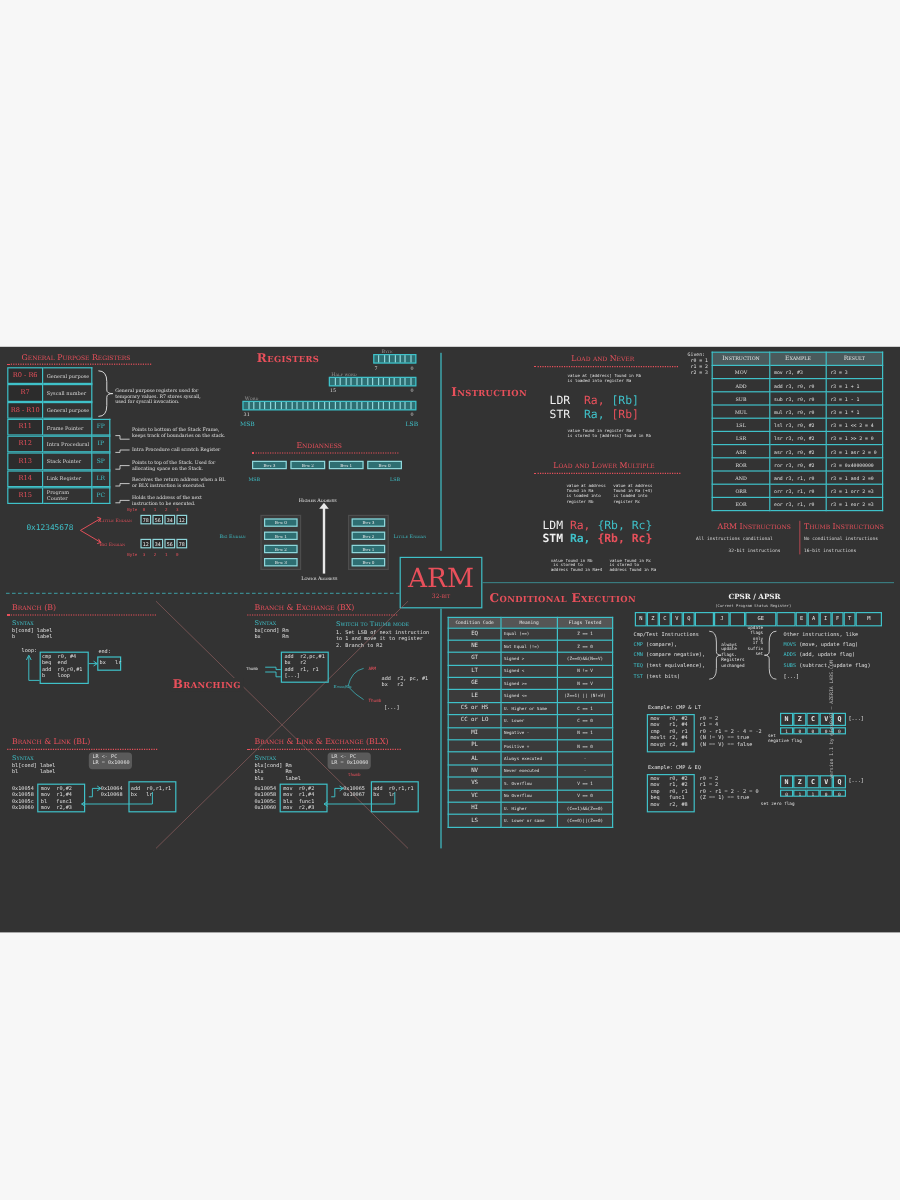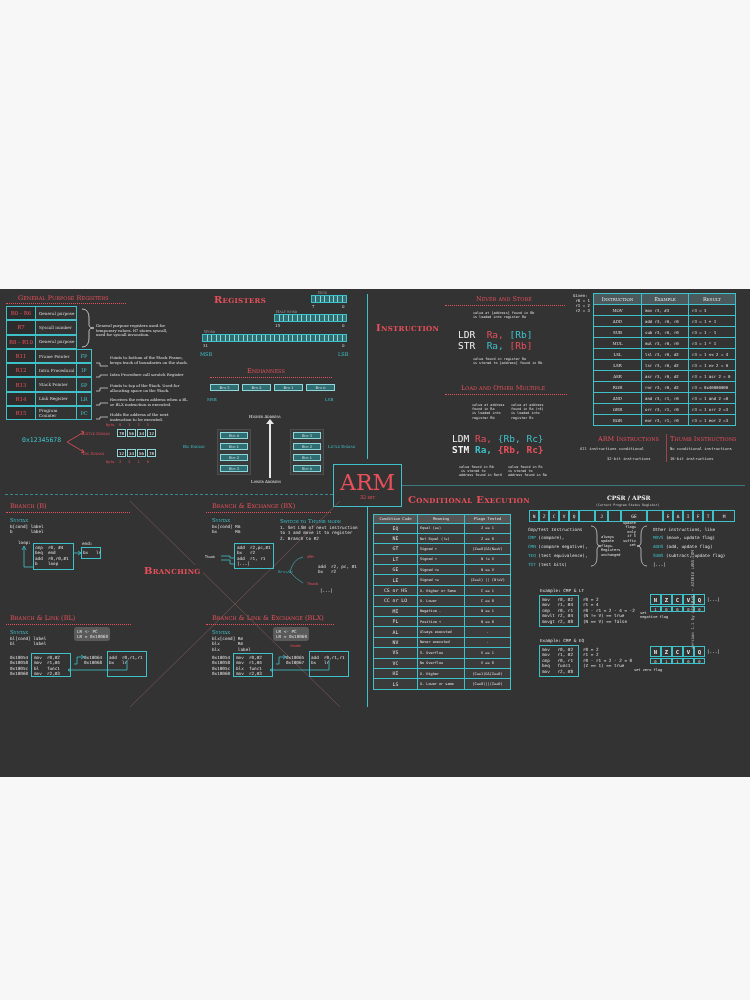--- a/index.html
+++ b/index.html
@@ -268,30 +268,30 @@
   <div class="abs" style="left:5px;top:205px;width:328px;height:0;border-top:1px dashed #3fc1c9;opacity:.6"></div>
   <div class="hline" style="left:402px;top:196px;width:343px;opacity:.5"></div>
   <div class="vline" style="left:367px;top:218px;height:200px;"></div>
 
   <div class="arm-box">
     <div class="arm-title">ARM</div>
     <div class="arm-sub">32-bit</div>
   </div>
 
   <div class="abs h-big" style="left:376px;top:33px;">Instruction</div>
-  <div class="abs h-sm" style="left:476px;top:6px;">Never and Store</div>
+  <div class="abs h-sm" style="left:476px;top:6px;">Load and Never</div>
   <div class="dotline" style="left:445px;top:16px;width:120px;"></div>
   <div class="note" style="left:473px;top:22px;">value at [address] found in Rb
 is loaded into register Ra</div>
   <div class="asm-big" style="left:458px;top:40px;"><span>LDR</span>  <span class="red">Ra,</span> <span class="teal">[Rb]</span></div>
   <div class="asm-big" style="left:458px;top:51px;"><span>STR</span>  <span class="teal">Ra,</span> <span class="red">[Rb]</span></div>
   <div class="note" style="left:473px;top:68px;">value found in register Ra
 is stored to [address] found in Rb</div>
 
-  <div class="abs h-sm" style="left:461px;top:95px;">Load and Other Multiple</div>
+  <div class="abs h-sm" style="left:461px;top:95px;">Load and Lower Multiple</div>
   <div class="dotline" style="left:445px;top:105px;width:122px;"></div>
   <div class="note" style="left:472px;top:114px;">value at address
 found in Ra
 is loaded into
 register Rb</div>
   <div class="note" style="left:511px;top:114px;">value at address
 found in Ra (+4)
 is loaded into
 register Rc</div>
   <div class="asm-big" style="left:452px;top:144px;"><span>LDM</span> <span class="red">Ra,</span> <span class="teal">{Rb, Rc}</span></div>

